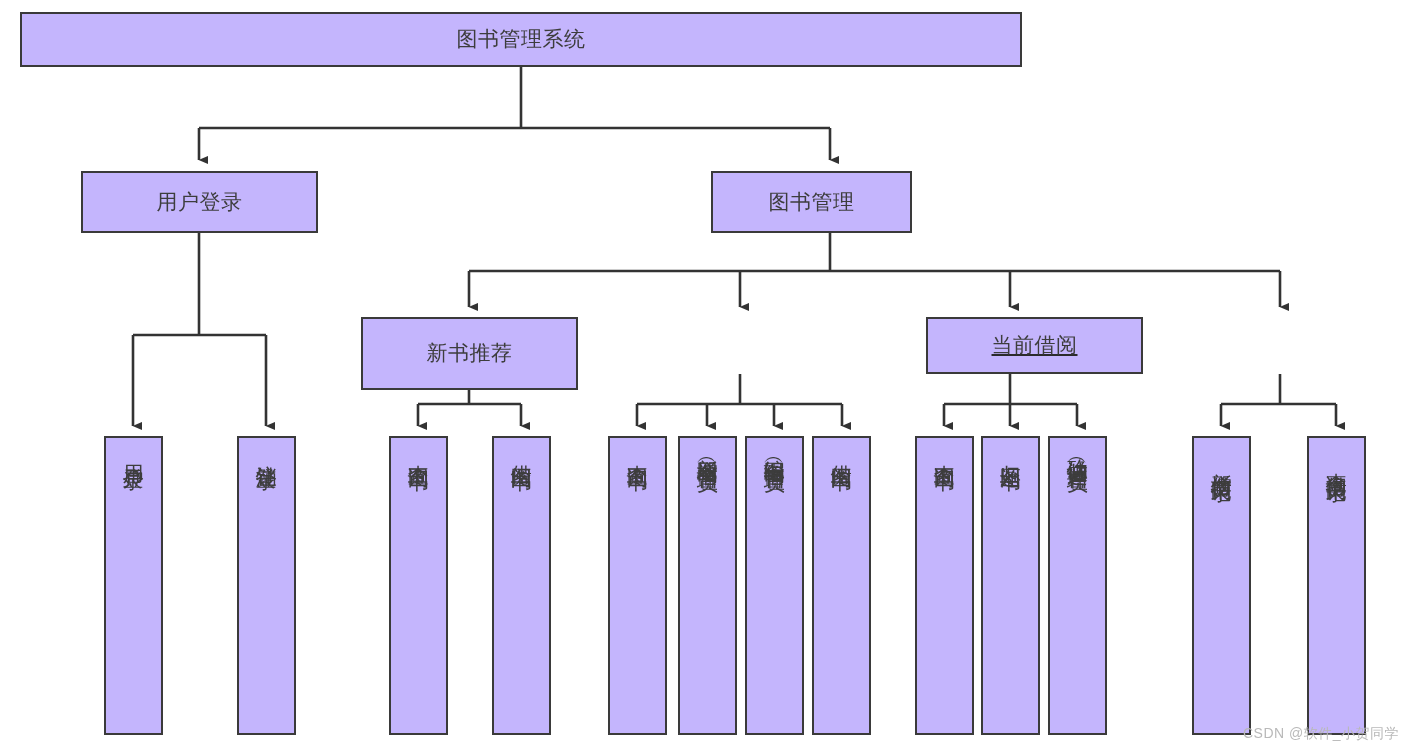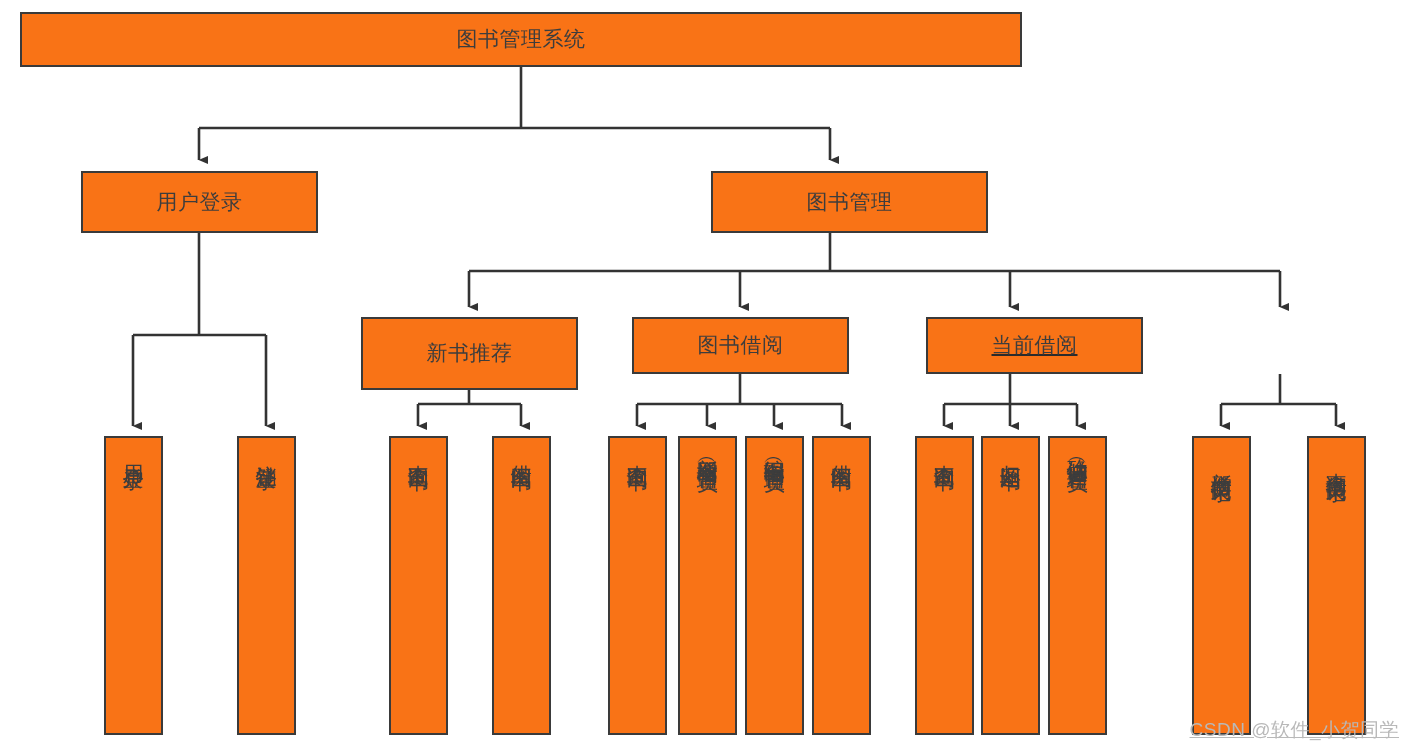--- a/index.html
+++ b/index.html
@@ -17,21 +17,21 @@
   svg.links{
     position:absolute;
     left:0;top:0;
     width:1405px;
     height:747px;
     pointer-events:none;
   }
   .node{
     position:absolute;
     box-sizing:border-box;
-    background:#f97316;
+    background:#c4b5fd;
     border:2.5px solid #3a3a3a;
     display:flex;
     align-items:center;
     justify-content:center;
     text-align:center;
   }
   .node .lbl{
     font-size:21px;
     line-height:1.18;
     color:#3d3d3d;
@@ -53,26 +53,25 @@
     white-space:normal;
     max-height:280px;
   }
   .node.leaf.tall .lbl{
     max-height:290px;
   }
   .watermark{
     position:absolute;
     right:6px;
     bottom:4px;
-    font-size:19px;
+    font-size:14px;
     color:#b9b9b9;
     letter-spacing:0.5px;
     white-space:nowrap;
     user-select:none;
-    text-decoration:underline;
   }
 </style>
 </head>
 <body>
 
 <div id="canvas">
 
   <svg class="links" viewBox="0 0 1405 747">
     <defs>
       <marker id="arw" markerWidth="9" markerHeight="10" refX="4.5" refY="9.2" orient="auto" markerUnits="userSpaceOnUse">
@@ -124,29 +123,26 @@
     </g>
   </svg>
 
   <div class="node" style="left:20px;top:12px;width:1002px;height:55px;">
     <span class="lbl">图书管理系统</span>
   </div>
 
   <div class="node" style="left:81px;top:171px;width:237px;height:62px;">
     <span class="lbl">用户登录</span>
   </div>
-  <div class="node" style="left:711px;top:171px;width:277px;height:62px;">
+  <div class="node" style="left:711px;top:171px;width:201px;height:62px;">
     <span class="lbl">图书管理</span>
   </div>
 
   <div class="node" style="left:361px;top:317px;width:217px;height:73px;">
     <span class="lbl">新书推荐</span>
-  </div>
-  <div class="node" style="left:632px;top:317px;width:217px;height:57px;">
-    <span class="lbl">图书借阅</span>
   </div>
   <div class="node" style="left:926px;top:317px;width:217px;height:57px;text-decoration:underline;">
     <span class="lbl">当前借阅</span>
   </div>
 
   <div class="node leaf" style="left:104px;top:436px;width:59px;height:299px;">
     <span class="lbl">用户登录</span>
   </div>
   <div class="node leaf" style="left:237px;top:436px;width:59px;height:299px;">
     <span class="lbl">注销登录</span>

